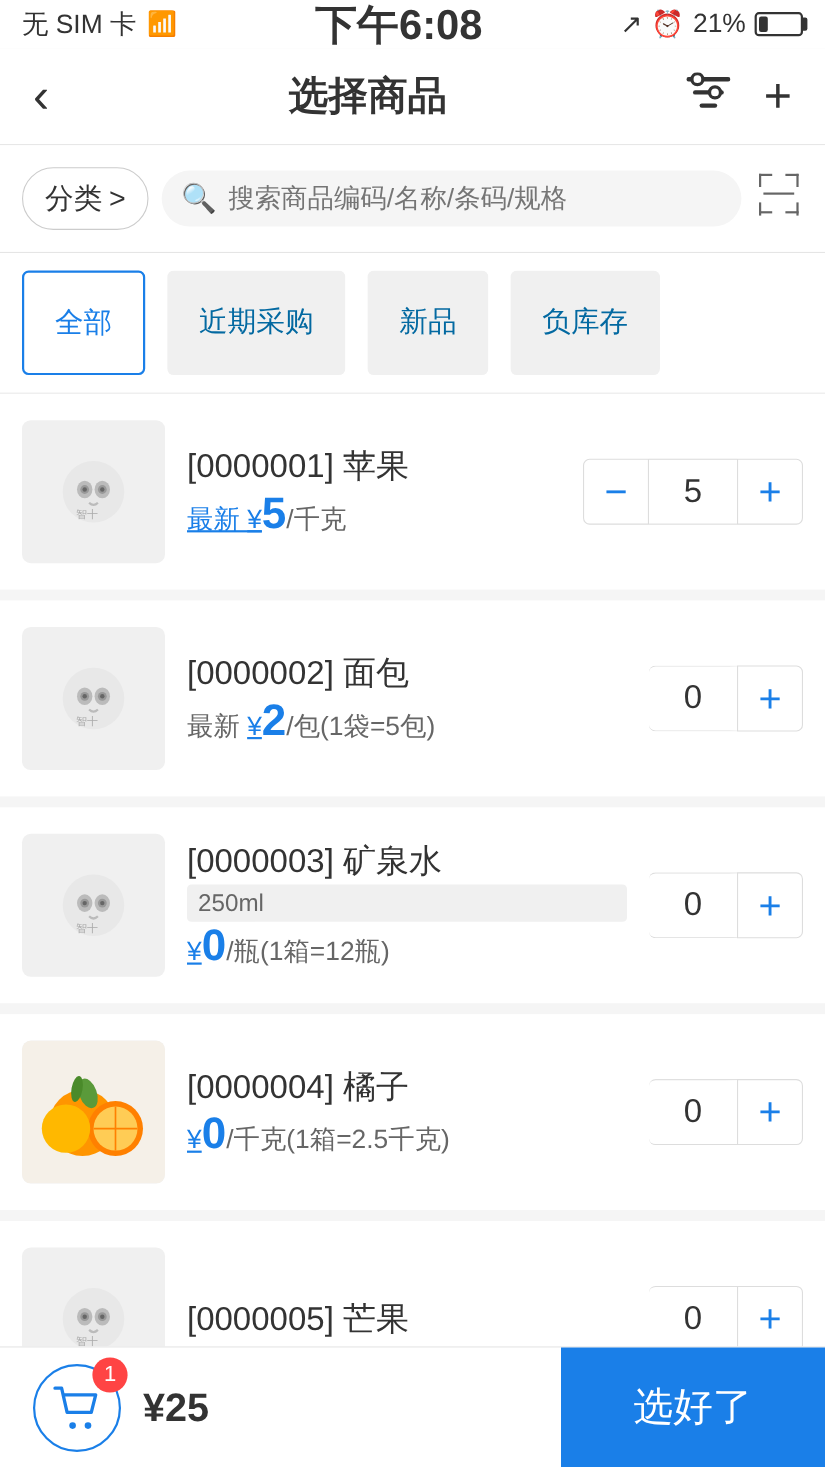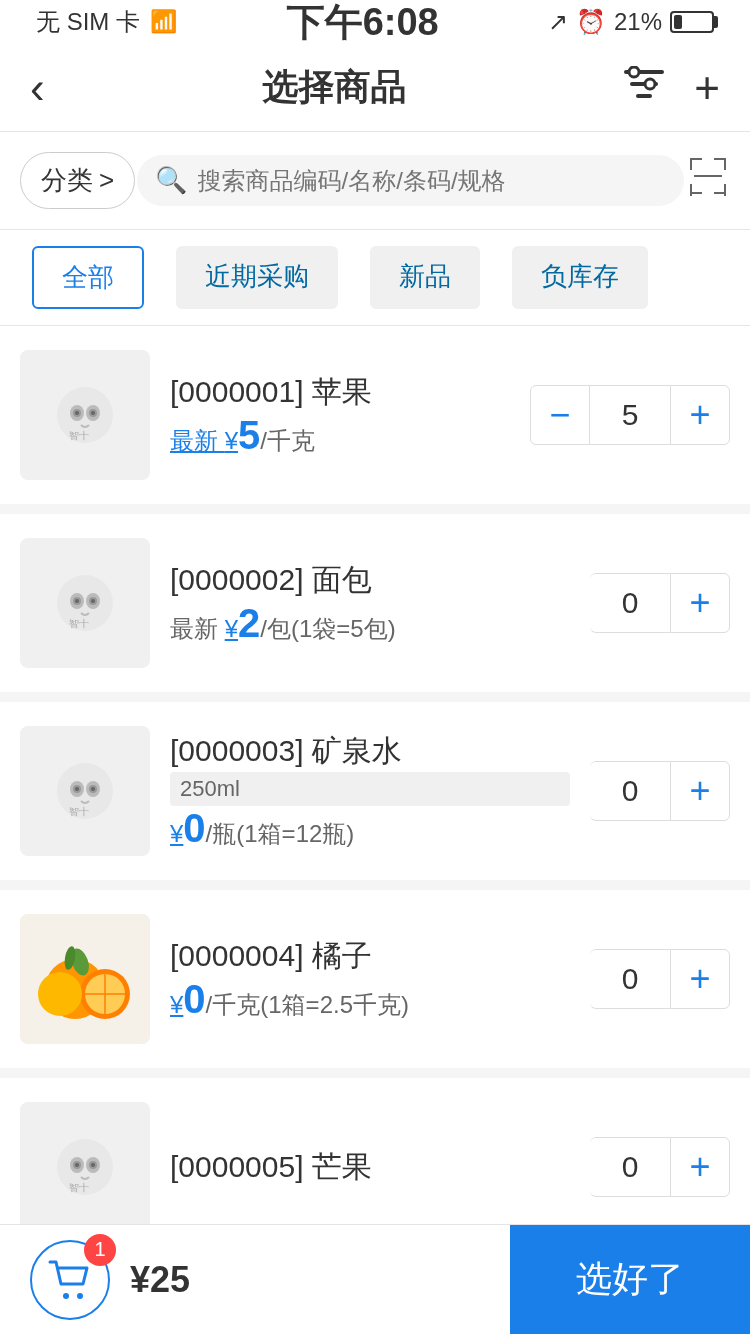--- a/index.html
+++ b/index.html
@@ -13,21 +13,21 @@
       font-size: 28px;
     }
 
     
     .status-bar {
       background: #fff;
       height: 44px;
       display: flex;
       align-items: center;
       justify-content: space-between;
-      padding: 0 36px;
+      padding: 0 20px;
       font-size: 24px;
       font-weight: 500;
     }
     .status-left { display: flex; align-items: center; gap: 10px; }
     .status-center { font-size: 38px; font-weight: 600; }
     .status-right { display: flex; align-items: center; gap: 8px; font-size: 24px; }
     .wifi-icon { font-size: 22px; }
     .battery-bar {
       width: 44px; height: 22px; border: 2px solid #333; border-radius: 4px; position: relative; display: inline-flex; align-items: center; padding: 2px;
     }
@@ -46,21 +46,21 @@
     }
     .nav-title { font-size: 36px; font-weight: 600; color: #333; }
     .nav-right { display: flex; align-items: center; gap: 30px; }
 
     
     .filter-bar {
       background: #fff;
       padding: 20px 20px;
       display: flex;
       align-items: center;
-      gap: 2px;
+      gap: 12px;
       border-bottom: 1px solid #e5e5e5;
     }
     .category-btn {
       border: 1px solid #ccc;
       border-radius: 30px;
       padding: 10px 20px;
       font-size: 26px;
       color: #333;
       background: #fff;
       display: flex;
@@ -94,26 +94,25 @@
 
     
     .tab-bar {
       background: #fff;
       display: flex;
       padding: 16px 20px;
       gap: 20px;
       border-bottom: 1px solid #e5e5e5;
     }
     .tab-item {
-      padding: 12px 28px;
+      padding: 28px 28px;
       border-radius: 6px;
       font-size: 26px;
       cursor: pointer;
       border: 1px solid transparent;
-      margin-left: 12px;
     }
     .tab-item.active {
       border: 2px solid #1a7fe8;
       color: #1a7fe8;
       background: #fff;
     }
     .tab-item:not(.active) {
       color: #0369a1;
       background: #f0f0f0;
     }

